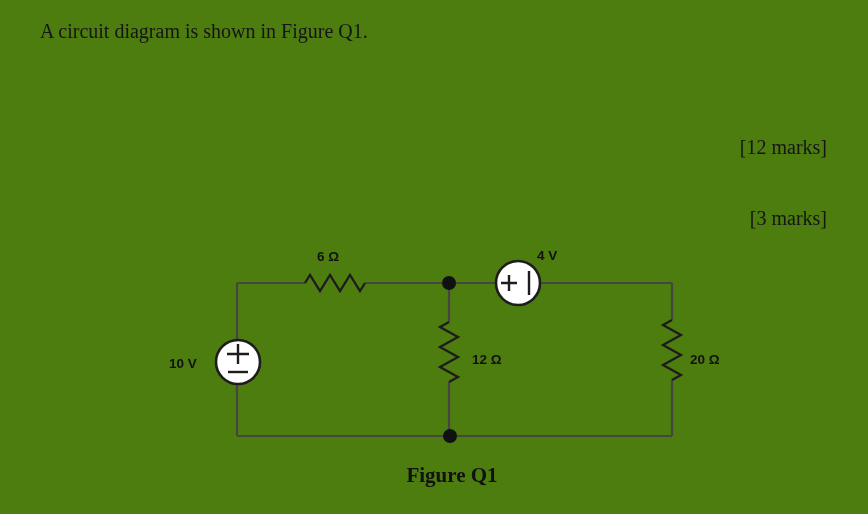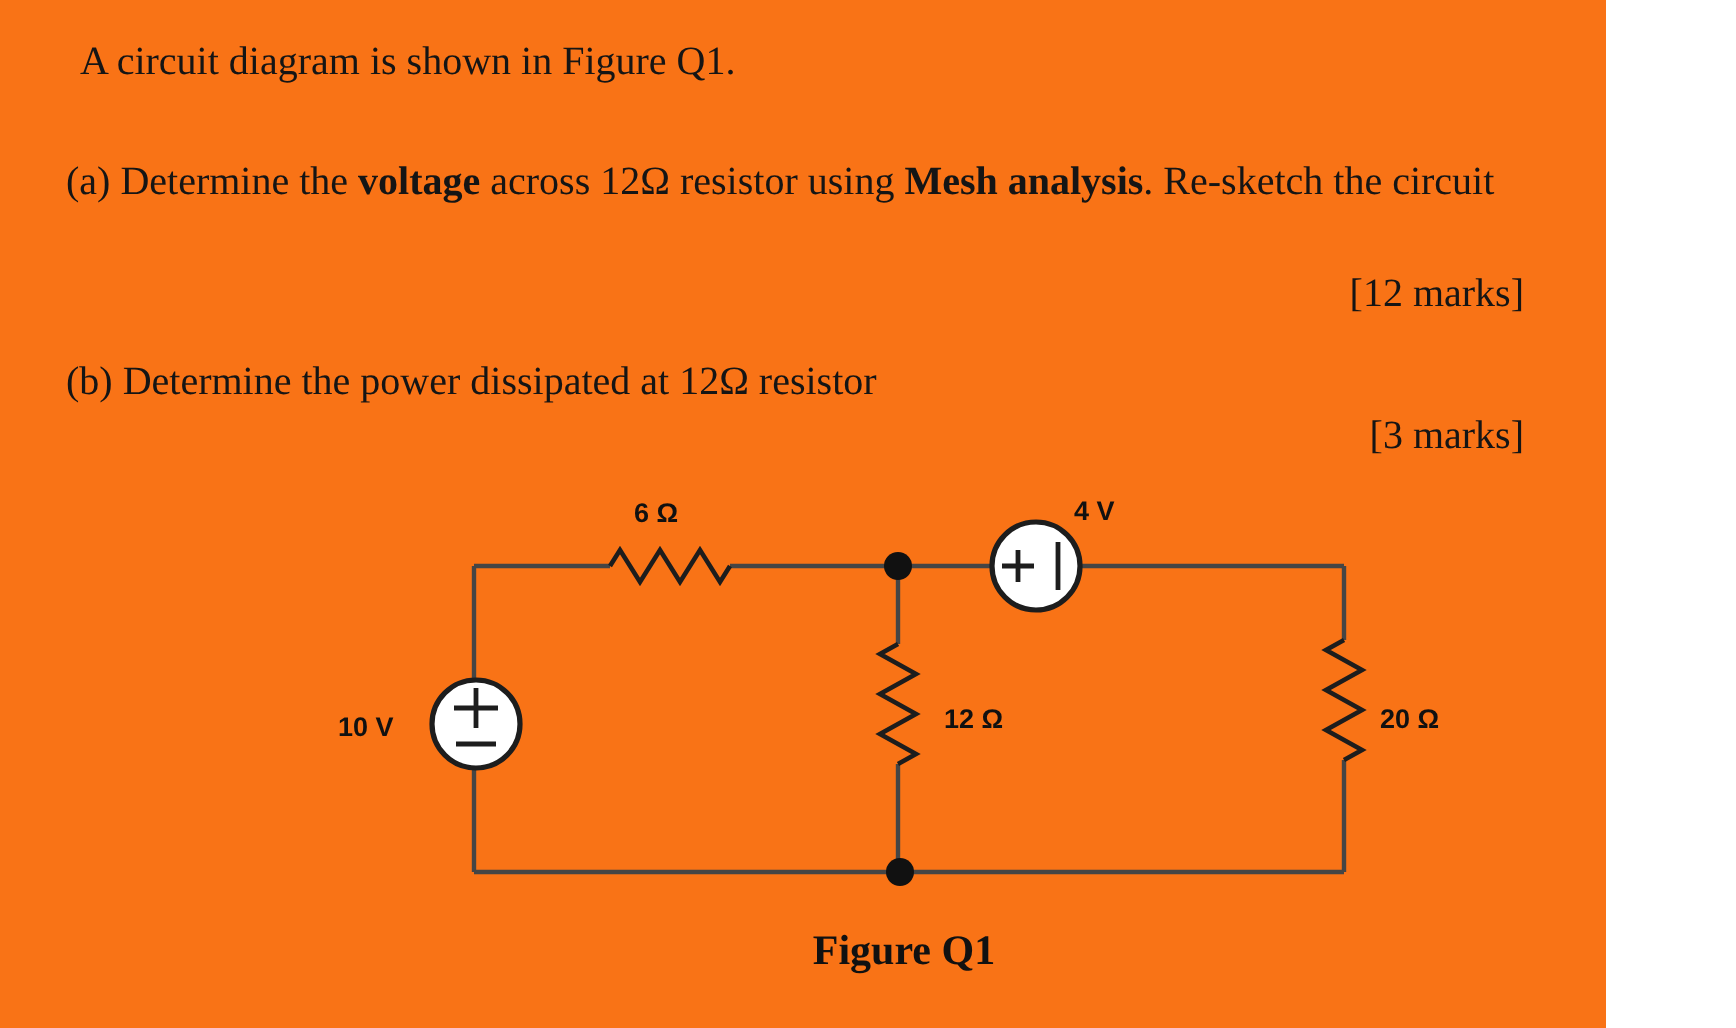--- a/index.html
+++ b/index.html
@@ -1,19 +1,19 @@
 <!DOCTYPE html>
 <html><head>
 <meta charset="utf-8">
 <style>
   html,body{margin:0;padding:0;background:#ffffff;}
   .page{
     position:relative;
-    width:803px;height:514px;
-    background:#f97316;
+    width:868px;height:514px;
+    background:#4d7c0f;
     font-family:"Liberation Serif", serif;
     color:#111111;
     overflow:hidden;
   }
   .tline{
     position:absolute;
     font-size:20px;
     line-height:1;
     white-space:nowrap;
     color:#151515;
@@ -47,26 +47,24 @@
     text-anchor:middle;
   }
 </style>
 </head>
 <body>
 
 <div class="page">
 
   <div class="tline" style="left:40px;top:21px;">A circuit diagram is shown in Figure Q1.</div>
 
-  <div class="tline" style="left:33px;top:81px;"><span>(a)</span> <span>Determine the </span><b>voltage</b><span> across 12Ω resistor using </span><b>Mesh analysis</b><span>. Re-sketch the circuit</span></div>
 
 
   <div class="marks" style="top:137px;">[12 marks]</div>
 
-  <div class="tline" style="left:33px;top:181px;"><span>(b)</span> <span>Determine the power dissipated at 12Ω resistor</span></div>
 
   <div class="marks" style="top:208px;">[3 marks]</div>
 
   <svg class="circuit-svg" width="868" height="514" viewBox="0 0 868 514">
 
     <g>
       <path class="wire" d="M237,283 H305"></path>
       <path class="wire" d="M365,283 H496"></path>
       <path class="wire" d="M540,283 H672"></path>
       <path class="wire" d="M237,283 V340"></path>

